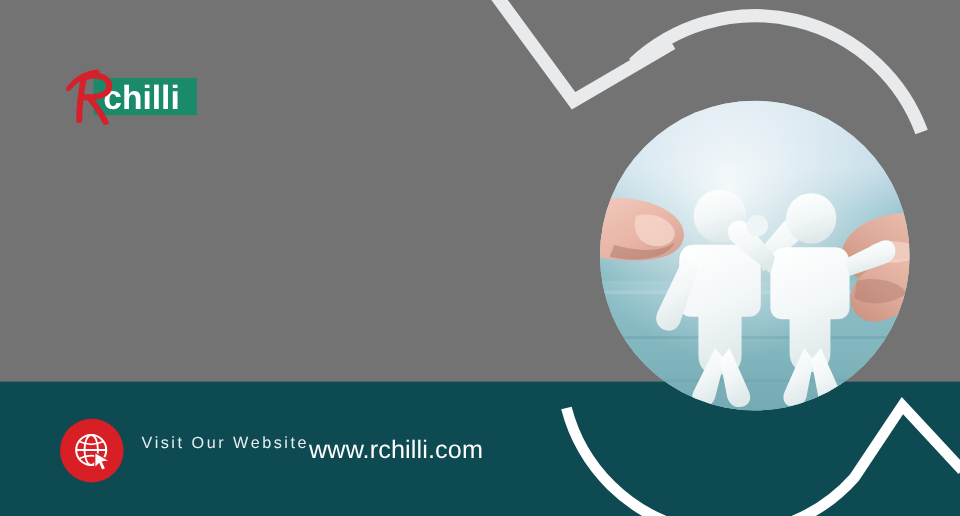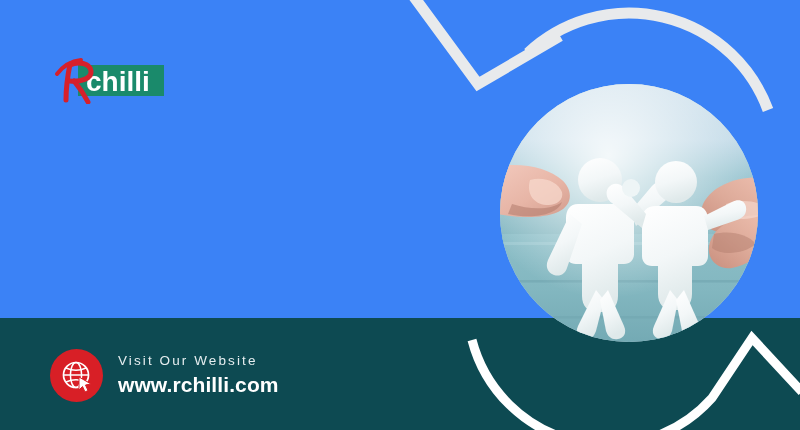--- a/index.html
+++ b/index.html
@@ -8,21 +8,21 @@
     background: #ffffff;
   }
   body {
     font-family: "Liberation Sans", sans-serif;
   }
 
   .banner {
     position: relative;
     width: 800px;
     height: 430px;
-    background: #3b82f6;
+    background: #737373;
     overflow: hidden;
   }
 
   
   .deco-top {
     position: absolute;
     left: 0; top: 0;
     width: 800px; height: 430px;
     pointer-events: none;
   }
@@ -96,32 +96,32 @@
     width: 53px;
     height: 53px;
     border-radius: 50%;
     background: #d81f26;
     display: flex;
     align-items: center;
     justify-content: center;
     flex: 0 0 auto;
     box-shadow: 0 0 0 0 rgba(0,0,0,0);
   }
-  .footer-text { display: flex; flex-direction: column; justify-content: center; }
+  .footer-text { display: flex; flex-direction: row; justify-content: center; }
   .visit-label {
     color: #e6eef0;
     font-size: 13.5px;
     letter-spacing: 2.1px;
     font-weight: normal;
     line-height: 1.25;
   }
   .site-url {
     color: #ffffff;
     font-size: 21px;
-    font-weight: bold;
+    font-weight: normal;
     letter-spacing: 0.1px;
     line-height: 1.25;
     margin-top: 2px;
   }
 </style>
 </head>
 <body>
 
 <div class="banner">
 

